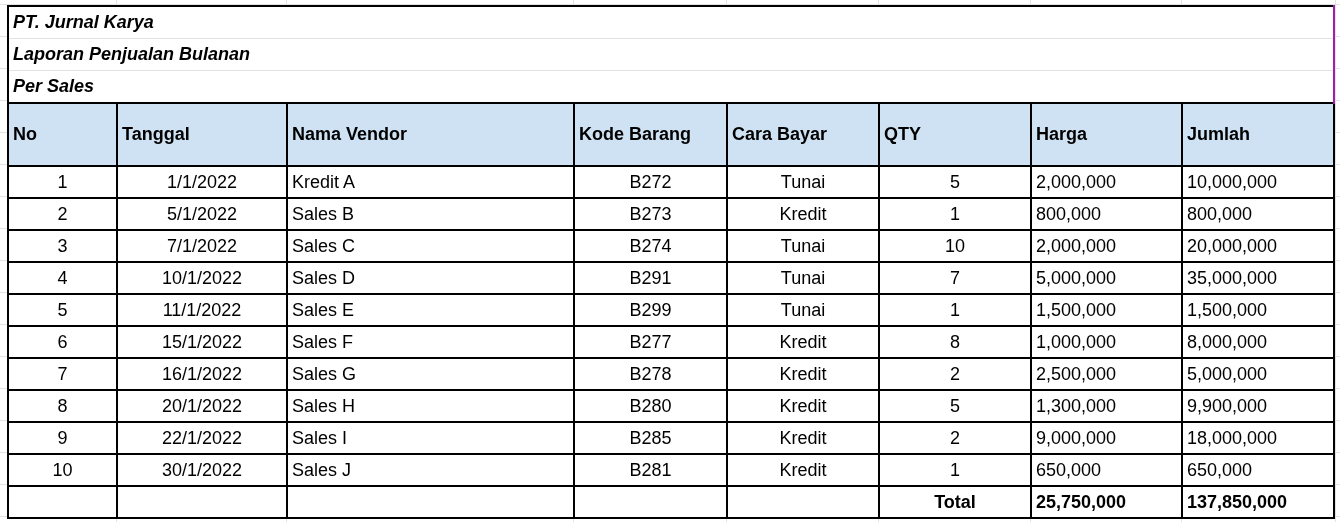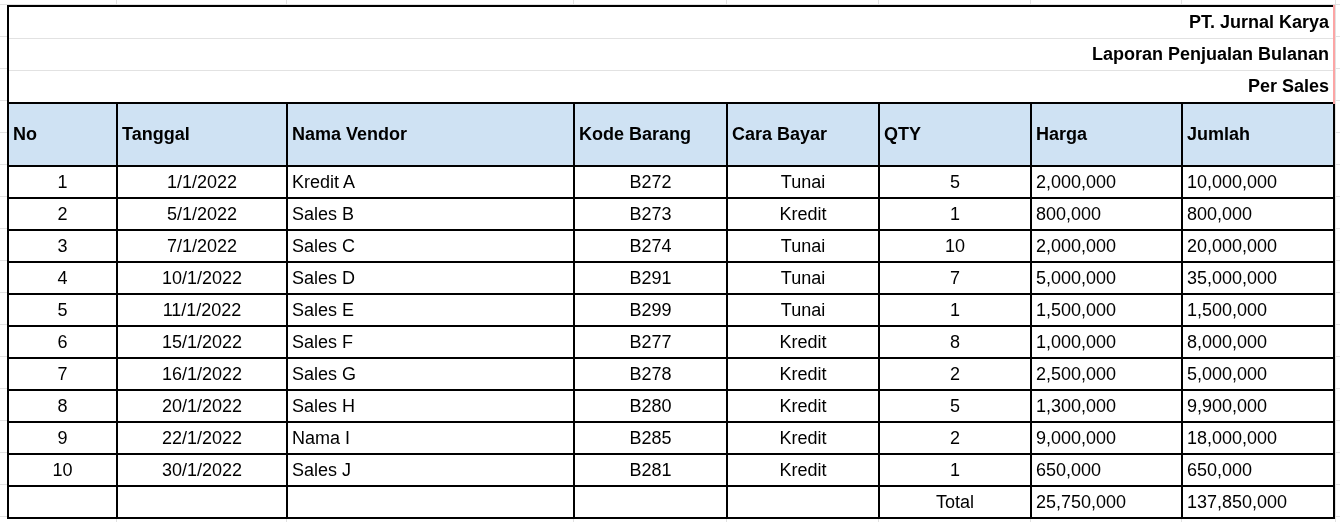--- a/index.html
+++ b/index.html
@@ -39,41 +39,42 @@
     }
     .sheet td, .sheet th {
       padding: 0 4px;
       font-size: 18px;
       white-space: nowrap;
       overflow: hidden;
     }
     .title-row td {
       height: 31px;
       font-weight: bold;
-      text-align: right;
+      text-align: left;
       border-left: 2px solid #000;
-      border-right: 2px solid #fca5a5;
+      border-right: 2px solid #a21caf;
       border-bottom: 1px solid #e2e2e2;
+      font-style: italic;
     }
     .title-row.first td { border-top: 2px solid #000; }
     .header-row th {
       height: 61px;
       background: #cfe2f3;
       font-weight: bold;
       text-align: left;
       border: 2px solid #000;
     }
     .data-row td {
       height: 30px;
       border: 2px solid #000;
     }
     .c { text-align: center; }
     .l { text-align: left; }
     .r { text-align: left; }
-    .b { font-weight: normal; }
+    .b { font-weight: bold; }
   </style>
 </head>
 <body>
 
 <div class="bg-col" style="left:116px"></div>
 <div class="bg-col" style="left:286px"></div>
 <div class="bg-col" style="left:573px"></div>
 <div class="bg-col" style="left:726px"></div>
 <div class="bg-col" style="left:878px"></div>
 <div class="bg-col" style="left:1030px"></div>
@@ -188,21 +189,21 @@
       <td class="l">Sales H</td>
       <td class="c">B280</td>
       <td class="c">Kredit</td>
       <td class="c">5</td>
       <td class="r">1,300,000</td>
       <td class="r">9,900,000</td>
     </tr>
     <tr class="data-row">
       <td class="c">9</td>
       <td class="c">22/1/2022</td>
-      <td class="l">Nama I</td>
+      <td class="l">Sales I</td>
       <td class="c">B285</td>
       <td class="c">Kredit</td>
       <td class="c">2</td>
       <td class="r">9,000,000</td>
       <td class="r">18,000,000</td>
     </tr>
     <tr class="data-row">
       <td class="c">10</td>
       <td class="c">30/1/2022</td>
       <td class="l">Sales J</td>

